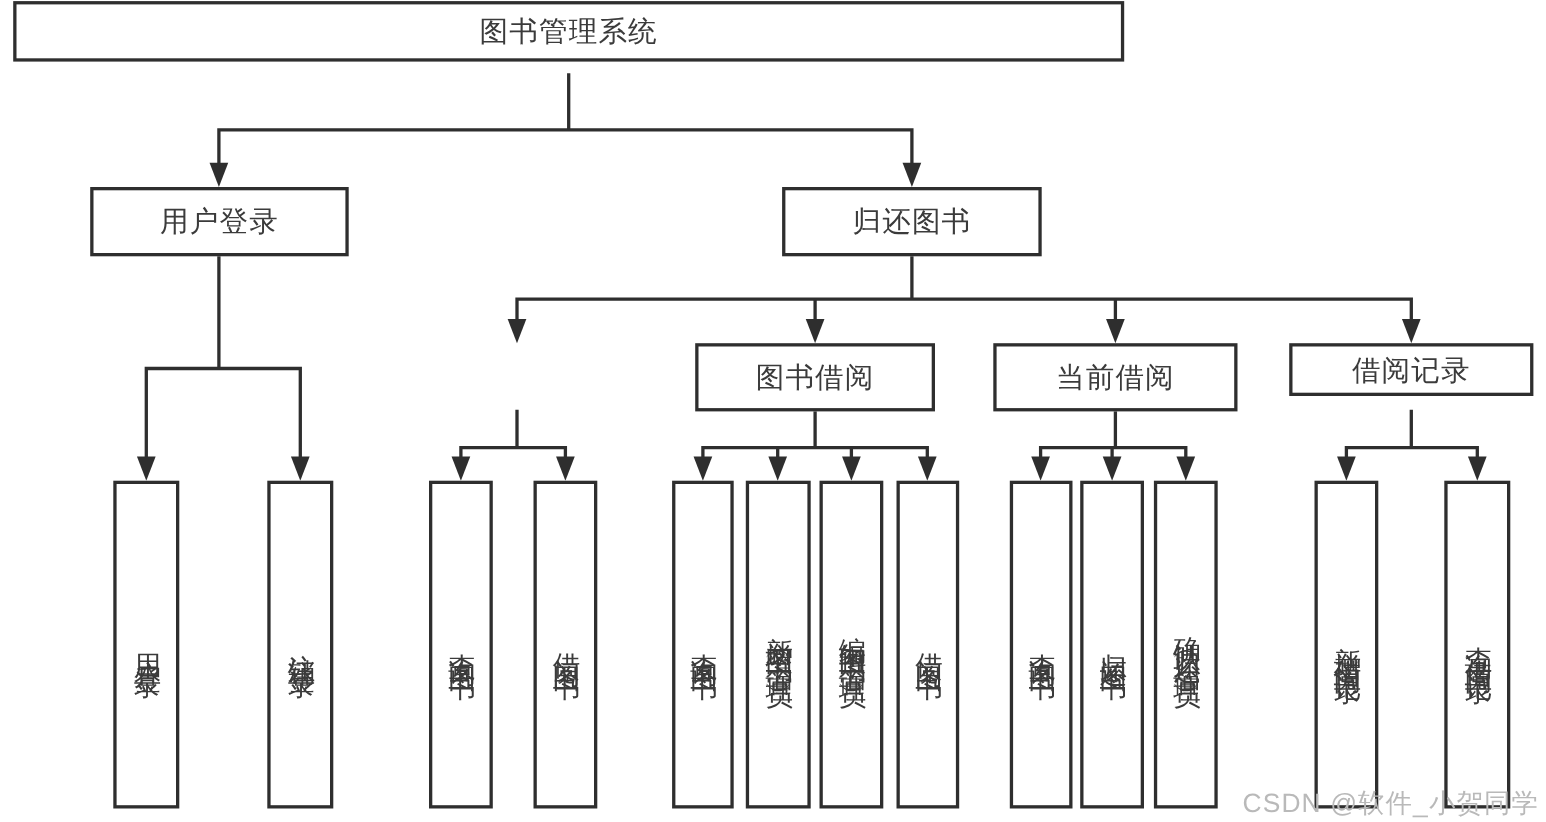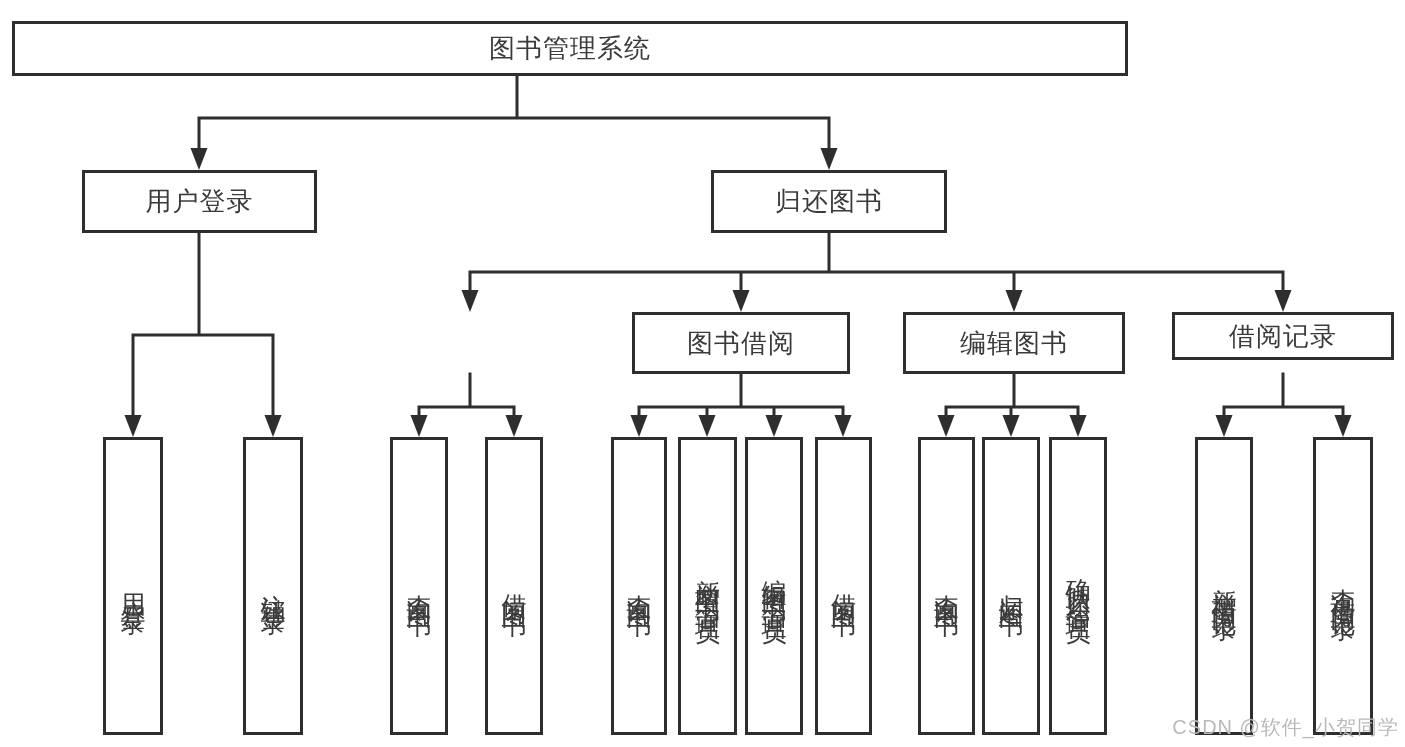--- a/index.html
+++ b/index.html
@@ -35,21 +35,21 @@
   .node.v span{
     writing-mode:vertical-rl;
     font-size:25px;
     letter-spacing:6px;
     line-height:1;
   }
   .watermark{
     position:absolute;
     right:6px;
     top:714px;
-    font-size:20px;
+    font-size:24px;
     letter-spacing:1px;
     color:var(--watermark);
     white-space:nowrap;
   }
 </style>
 </head>
 <body>
 
 <div class="stage">
 
@@ -69,36 +69,36 @@
       <polygon points="698.5,415 715.5,415 707,437" fill="var(--line)"></polygon>
       <polygon points="765.5,415 782.5,415 774,437" fill="var(--line)"></polygon>
       <polygon points="834.5,415 851.5,415 843,437" fill="var(--line)"></polygon>
       <polygon points="937.5,415 954.5,415 946,437" fill="var(--line)"></polygon>
       <polygon points="1002.5,415 1019.5,415 1011,437" fill="var(--line)"></polygon>
       <polygon points="1069.5,415 1086.5,415 1078,437" fill="var(--line)"></polygon>
       <polygon points="1215.5,415 1232.5,415 1224,437" fill="var(--line)"></polygon>
       <polygon points="1334.5,415 1351.5,415 1343,437" fill="var(--line)"></polygon>
     </svg>
 
-  <div class="node h" style="left:12px;top:21px;width:1116px;height:55px">
+  <div class="node h" style="left:12px;top:1px;width:1010px;height:55px">
     <span>图书管理系统</span>
   </div>
 
   <div class="node h" style="left:82px;top:170px;width:235px;height:63px">
     <span>用户登录</span>
   </div>
   <div class="node h" style="left:711px;top:170px;width:236px;height:63px">
     <span>归还图书</span>
   </div>
 
   <div class="node h" style="left:632px;top:312px;width:218px;height:62px">
     <span>图书借阅</span>
   </div>
   <div class="node h" style="left:903px;top:312px;width:222px;height:62px">
-    <span>编辑图书</span>
+    <span>当前借阅</span>
   </div>
   <div class="node h" style="left:1172px;top:312px;width:222px;height:48px">
     <span>借阅记录</span>
   </div>
 
   <div class="node v" style="left:103px;top:437px;width:60px;height:298px">
     <span>用户登录</span>
   </div>
   <div class="node v" style="left:243px;top:437px;width:60px;height:298px">
     <span>注销登录</span>

